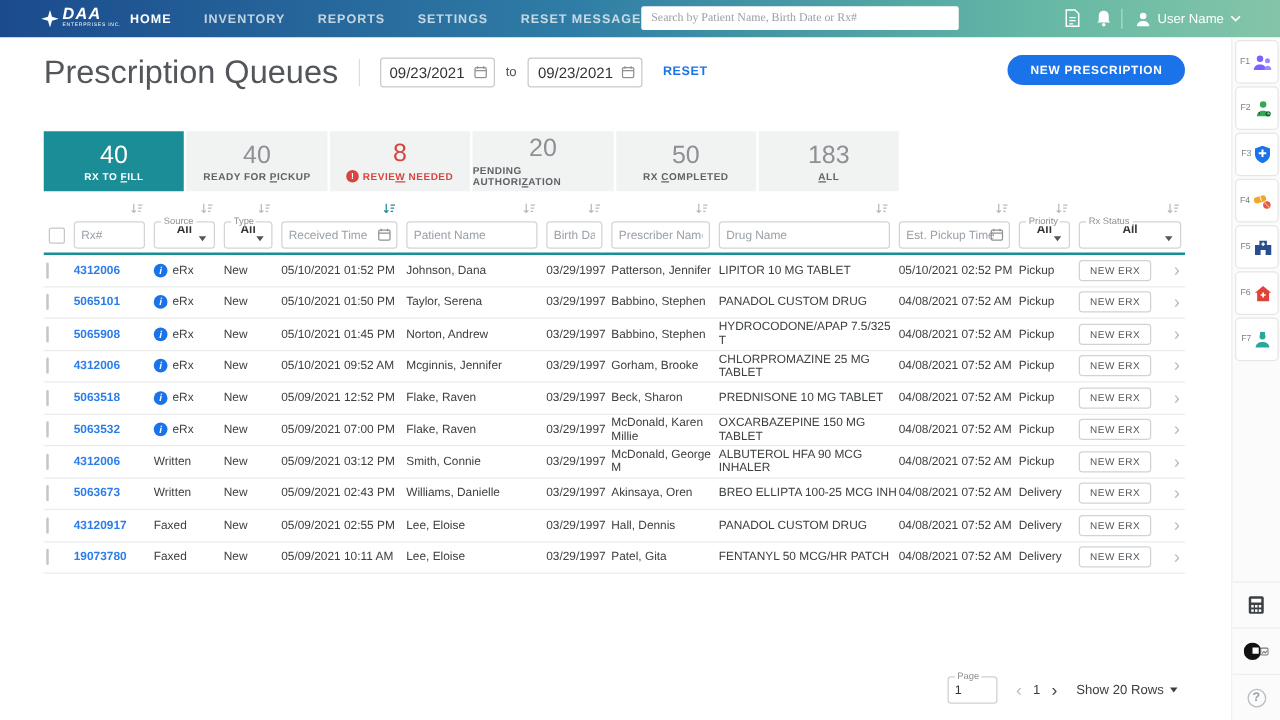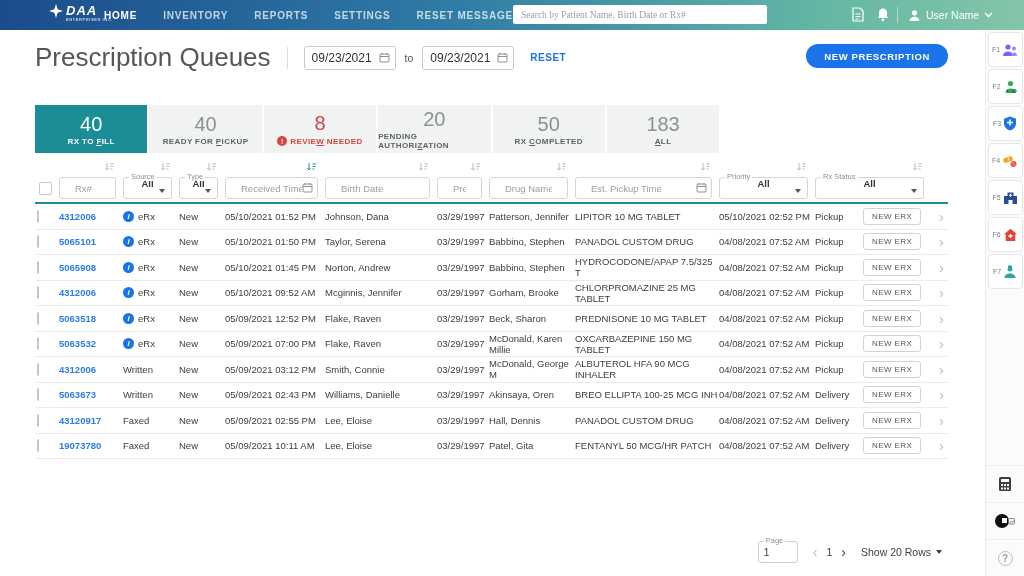--- a/index.html
+++ b/index.html
@@ -3,21 +3,21 @@
 <meta charset="utf-8">
 <style>
   * { margin:0; padding:0; box-sizing:border-box; }
   html,body { width:1024px; height:576px; overflow:hidden; background:#fff;
     font-family:"Liberation Sans", sans-serif; }
   .page { position:relative; width:1024px; height:576px; }
 
   
   .navbar { position:absolute; top:0; left:0; width:1024px; height:30px;
     background:linear-gradient(90deg,#1b4b8d 0%,#2f7da6 45%,#63b7a4 80%,#84c5a9 100%); }
-  .logo { position:absolute; left:49px; top:4px; display:flex; align-items:flex-start; gap:3px; color:#fff; }
+  .logo { position:absolute; left:33px; top:4px; display:flex; align-items:flex-end; gap:3px; color:#fff; }
   .logo-text { display:flex; flex-direction:column; line-height:1; }
   .logo-brand { font-size:13px; font-weight:bold; font-style:italic; letter-spacing:1px; }
   .logo-sub { font-size:4px; letter-spacing:0.6px; margin-top:1px; }
   .nav-menu { position:absolute; left:104px; top:0; height:30px; display:flex; gap:26px; align-items:center; }
   .nav-item { font-size:10px; font-weight:bold; letter-spacing:0.8px; color:rgba(255,255,255,0.72); cursor:pointer; }
   .nav-item.active { color:#fff; }
   .nav-search { position:absolute; left:513px; top:5px; width:254px; height:19px;
     border:none; border-radius:2px; background:#fff; font-size:9.5px; color:#444; padding:0 8px;
     font-family:Liberation Serif, serif; }
   .nav-search::placeholder { color:#9aa0a6; }
@@ -68,21 +68,21 @@
   .tab.alert .tab-count, .tab.alert .tab-label { color:#d64541; }
   .alert-ic { width:10px; height:10px; border-radius:50%; background:#d64541; color:#fff;
     font-size:7px; font-weight:bold; display:inline-flex; align-items:center; justify-content:center; }
 
   
   .grid-cols { display:grid; grid-template-columns:24px 64px 56px 46px 100px 112px 52px 86px 144px 96px 48px 64px 21px; }
   .filters { position:absolute; left:35px; top:131px; width:913px; height:41px; }
   .fcell { position:relative; height:41px; }
   .sort-ic { position:absolute; top:1px; right:8px; }
   .fcell input { position:absolute; bottom:3px; left:0; height:22px; width:calc(100% - 7px);
-    border:1px solid #d4d4d4; border-radius:3px; font-size:9.5px; color:#555; padding:0 15px;
+    border:1px solid #d4d4d4; border-radius:3px; font-size:9.5px; color:#555; padding:0 5px;
     font-family:"Liberation Sans", sans-serif; }
   .fcell input::placeholder { color:#9aa0a6; }
   .cal-ic { position:absolute; bottom:9px; right:12px; pointer-events:none; }
   .fselect { position:absolute; bottom:3px; left:0; height:22px; width:calc(100% - 7px);
     border:1px solid #d4d4d4; border-radius:3px; display:flex; align-items:center;
     padding:0 6px; cursor:pointer; background:#fff;flex-direction:column; }
   .fselect .val { font-size:9.5px; font-weight:bold; color:#333; }
   .fselect .caret { margin-left:auto; width:0; height:0; border-left:3.5px solid transparent;
     border-right:3.5px solid transparent; border-top:4.5px solid #555; }
   .float-label { position:absolute; top:-5px; left:5px; background:#fff; padding:0 2px;
@@ -277,20 +277,27 @@
         <svg class="cal-ic" width="11" height="11" viewBox="0 0 11 11">
             <rect x="1" y="2" width="9" height="8" rx="1" fill="none" stroke="#8d9094" stroke-width="1"></rect>
             <path d="M3 1v2M8 1v2M1 4.5h9" stroke="#8d9094" stroke-width="1"></path>
           </svg>
       </div>
       <div class="fcell">
         <svg class="sort-ic" width="11" height="10" viewBox="0 0 11 10">
             <path d="M3 1v7M3 8L1.3 6.3M3 8l1.7-1.7" stroke="#b6babe" fill="none"></path>
             <path d="M6.5 2h3.5M6.5 4.5h2.8M6.5 7h2" stroke="#b6babe"></path>
           </svg>
+        <input placeholder="Patient Name" style="">
+      </div>
+      <div class="fcell">
+        <svg class="sort-ic" width="11" height="10" viewBox="0 0 11 10">
+            <path d="M3 1v7M3 8L1.3 6.3M3 8l1.7-1.7" stroke="#b6babe" fill="none"></path>
+            <path d="M6.5 2h3.5M6.5 4.5h2.8M6.5 7h2" stroke="#b6babe"></path>
+          </svg>
         <input placeholder="Birth Date" style="">
       </div>
       <div class="fcell">
         <svg class="sort-ic" width="11" height="10" viewBox="0 0 11 10">
             <path d="M3 1v7M3 8L1.3 6.3M3 8l1.7-1.7" stroke="#b6babe" fill="none"></path>
             <path d="M6.5 2h3.5M6.5 4.5h2.8M6.5 7h2" stroke="#b6babe"></path>
           </svg>
         <input placeholder="Prescriber Name" style="">
       </div>
       <div class="fcell">

